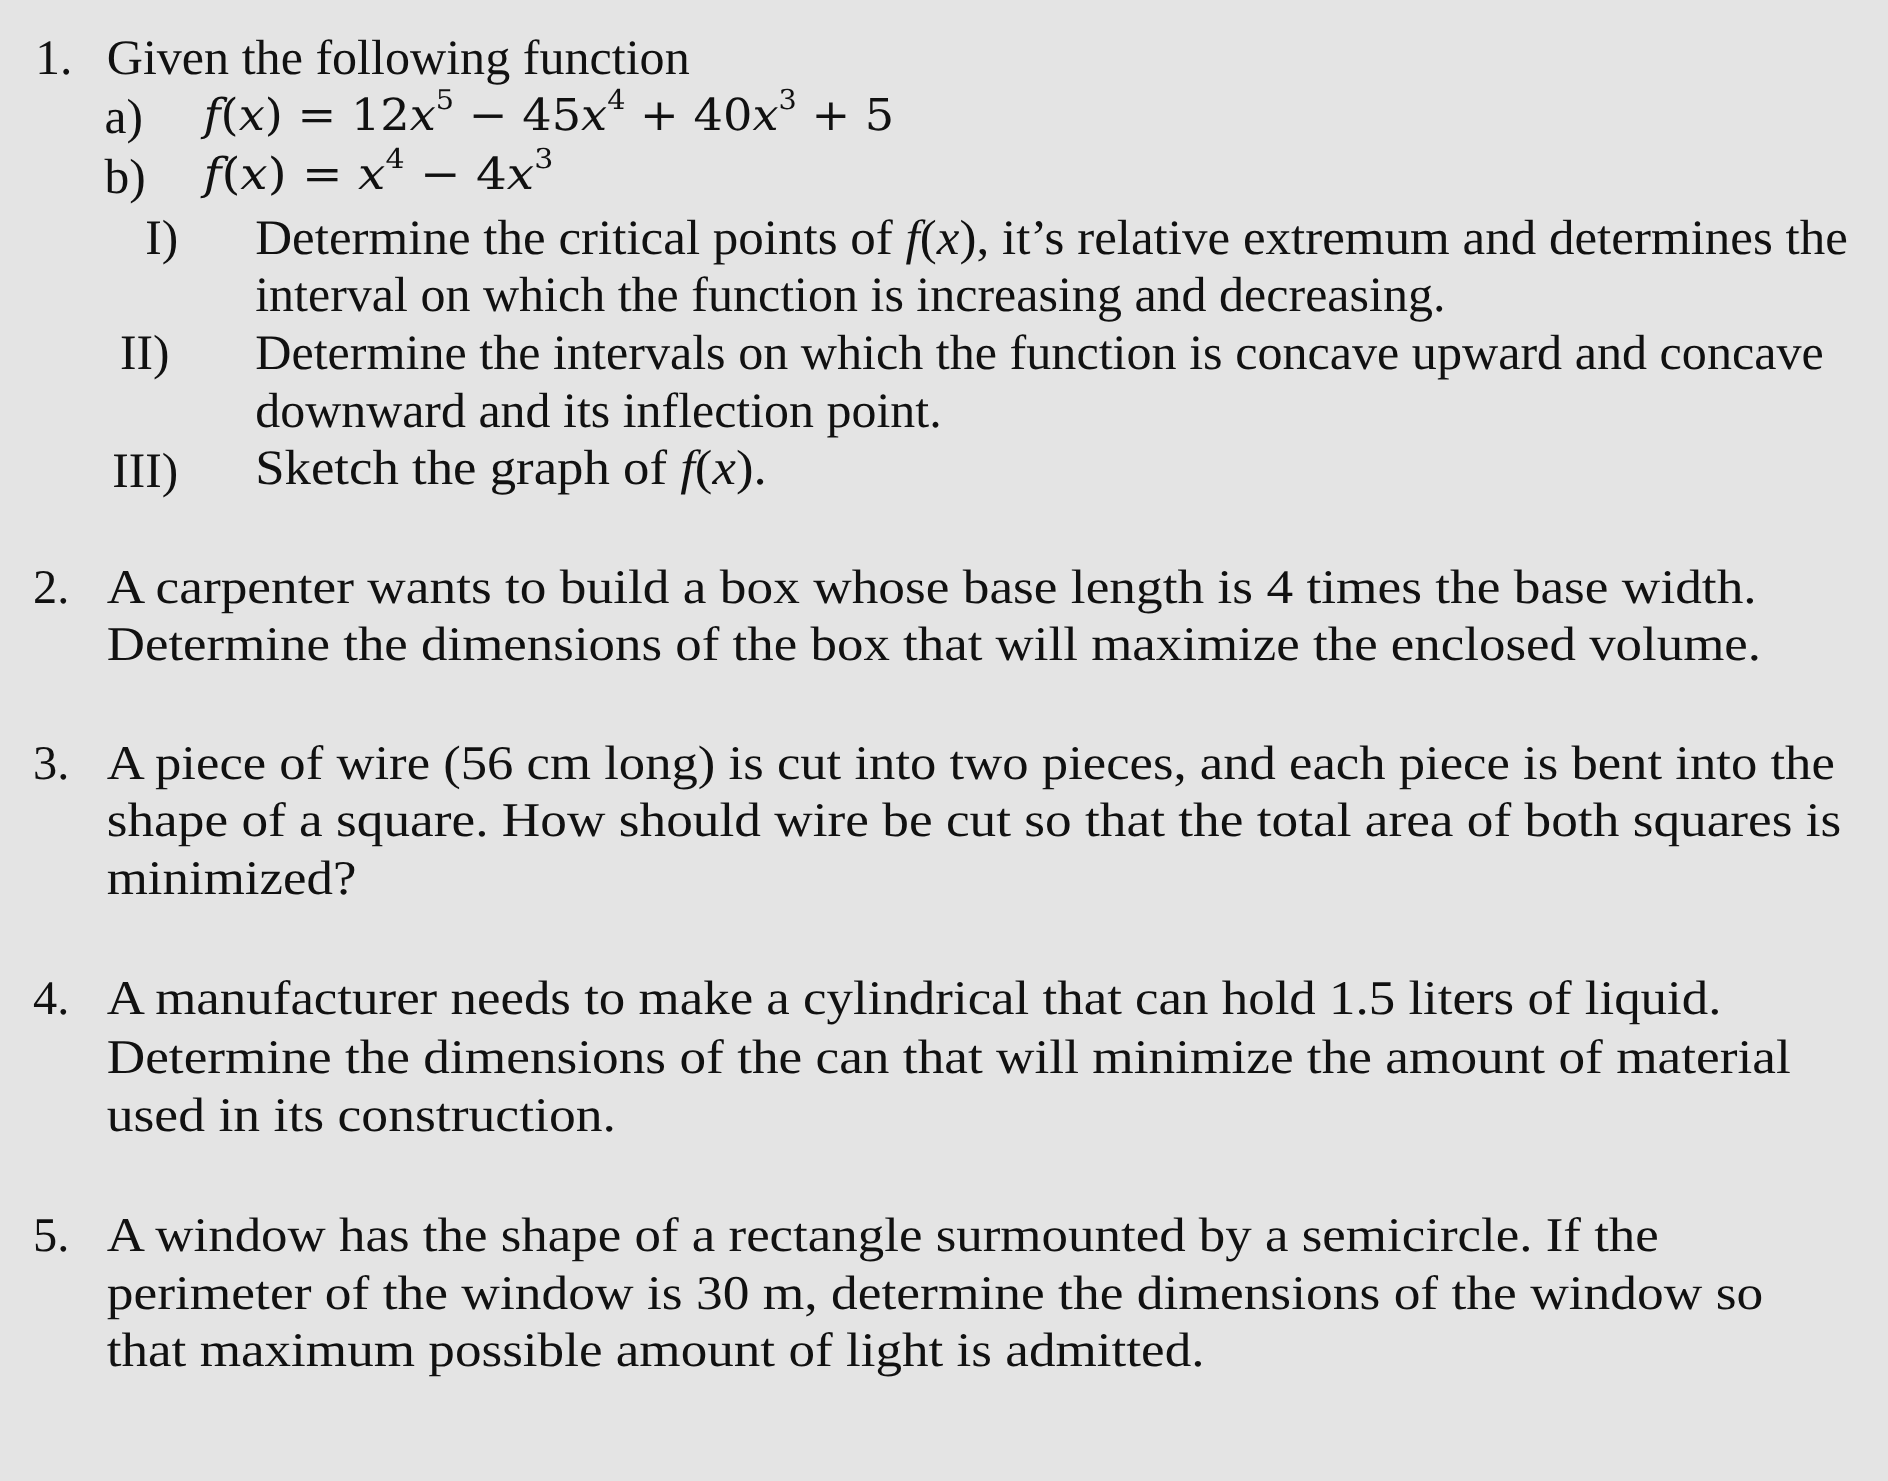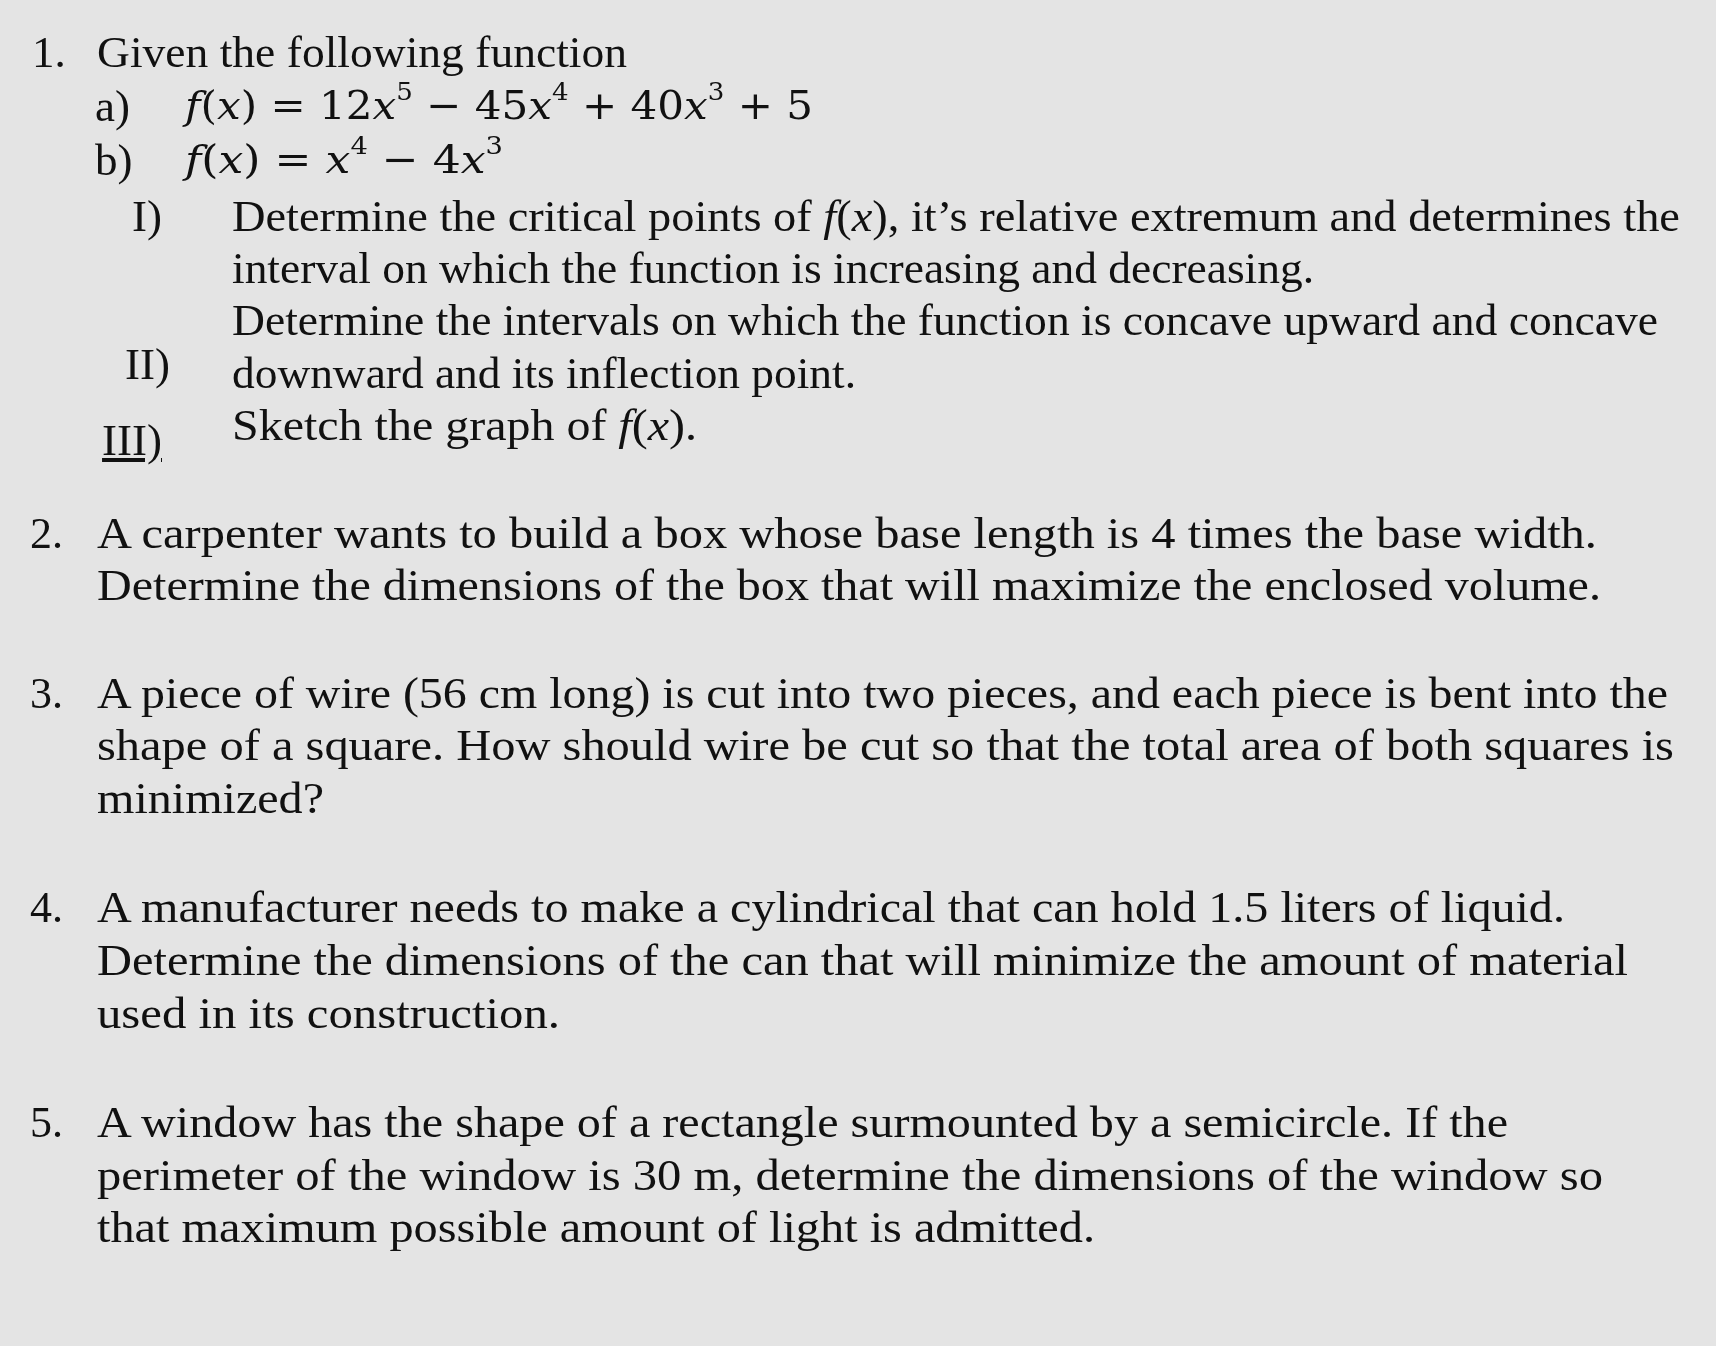--- a/index.html
+++ b/index.html
@@ -32,25 +32,25 @@
   <span class="ln tnr" style="left:95px; top:84px;">a)</span>
   <span class="ln math fit" style="left: 185px; top: 85px; transform: scaleX(1.0509);"><i>f</i><span>(</span><i>x</i><span>)</span><span> = 12</span><i>x</i><sup>5</sup><span> − 45</span><i>x</i><sup>4</sup><span> + 40</span><i>x</i><sup>3</sup><span> + 5</span></span>
 
   <span class="ln tnr" style="left:95px; top:138px;">b)</span>
   <span class="ln math fit" style="left: 185px; top: 139px; transform: scaleX(1.1017);"><i>f</i><span>(</span><i>x</i><span>)</span><span> = </span><i>x</i><sup>4</sup><span> − 4</span><i>x</i><sup>3</sup></span>
 
   <span class="rlabel" style="left:100px; width:62px; top:194px;">I)</span>
   <span class="ln tnr fit" style="left: 232px; top: 194px; transform: scaleX(1.0309);"><span>Determine the critical points of </span><i>f</i><span>(</span><i>x</i><span>), it’s relative extremum and determines the</span></span>
   <span class="ln tnr fit" style="left: 232px; top: 246px; transform: scaleX(1.0104);">interval on which the function is increasing and decreasing.</span>
 
-  <span class="rlabel" style="left:108px; width:62px; top:298px;margin-top:44px;">II)</span>
+  <span class="rlabel" style="left:92px; width:62px; top:298px;">II)</span>
   <span class="ln tnr fit" style="left: 232px; top: 298px; transform: scaleX(1.0126);">Determine the intervals on which the function is concave upward and concave</span>
   <span class="ln tnr fit" style="left: 232px; top: 351px; transform: scaleX(1.0087);">downward and its inflection point.</span>
 
-  <span class="rlabel" style="left:90px; width:72px; top:418px;text-decoration:underline;">III)</span>
+  <span class="rlabel" style="left:90px; width:72px; top:406px;">III)</span>
   <span class="ln tnr fit" style="left: 232px; top: 403px; transform: scaleX(1.0661);"><span>Sketch the graph of </span><i>f</i><span>(</span><i>x</i><span>).</span></span>
 </div>
 
 <div>
   <span class="ln cam" style="left:30px; top:512px;">2.</span>
   <span class="ln cam fit" style="left: 97px; top: 512px; transform: scaleX(1.1019);">A carpenter wants to build a box whose base length is 4 times the base width.</span>
   <span class="ln cam fit" style="left: 97px; top: 564px; transform: scaleX(1.0931);">Determine the dimensions of the box that will maximize the enclosed volume.</span>
 </div>
 
 <div>

